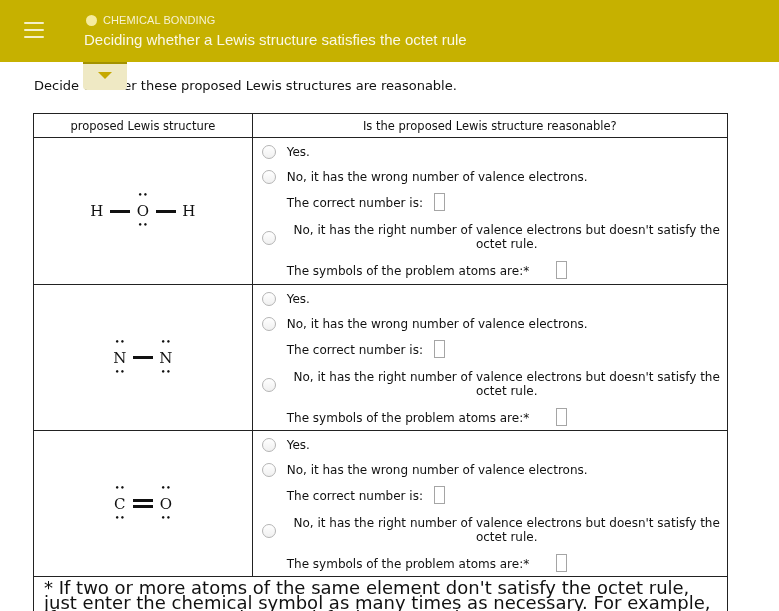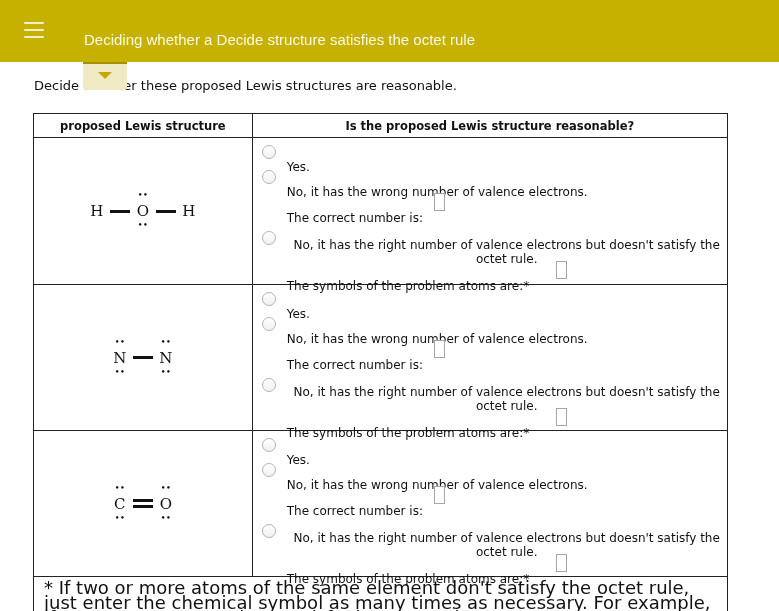--- a/index.html
+++ b/index.html
@@ -50,21 +50,21 @@
       font-family: "DejaVu Sans", sans-serif; font-size: 13px; color: #111;
     }
 
     .qtable {
       position: absolute; left: 33px; top: 113px; width: 695px;
       border-collapse: collapse;
       font-family: "DejaVu Sans", sans-serif; font-size: 12px; color: #111;
     }
     .qtable th, .qtable td { border: 1px solid #222; }
     .qtable th {
-      height: 24px; font-weight: bold; font-size: 11.5px; text-align: center; padding: 0;
+      height: 24px; font-weight: normal; font-size: 11.5px; text-align: center; padding: 0;
     }
     .col1 { width: 219px; }
     .col2 { width: 476px; margin-top: 20px; }
 
     .struct-cell { position: relative; height: 146px; }
     .struct-cell.r1 { height: 147px; }
     .lewis {
       position: absolute; left: 0; right: 0; top: 0; bottom: 0;
       display: flex; align-items: center; justify-content: center;
       font-family: "DejaVu Serif", serif; font-size: 15px; color: #111;
@@ -78,40 +78,44 @@
     .bond-single { display: inline-block; width: 20px; height: 3px; background: #111; margin: 0 6px; vertical-align: middle; }
     .bond-double { display: inline-block; width: 20px; height: 9px; margin: 0 6px; vertical-align: middle;
       border-top: 3px solid #111; border-bottom: 3px solid #111; }
 
     .answer-cell { position: relative; vertical-align: top; }
     .opt { position: absolute; left: 0; right: 0; }
     .radio {
       position: absolute; left: 9px; width: 14px; height: 14px; border-radius: 50%;
       border: 1px solid #b5b5b5; background: linear-gradient(#ffffff, #f0f0f0);
     }
-    .opt-text { position: absolute; left: 34px; font-size: 12px; line-height: 14px; color: #111; margin-top: 15px; }
+    .opt-text { position: absolute; left: 34px; font-size: 12px; line-height: 14px; color: #111; }
     .opt-text.wrap { width: 440px; text-align: center; }
     .small-input {
       position: absolute; width: 11px; height: 18px; border: 1px solid #a5a5a5; background: #fff;
     }
 
     .footnote-cell {
       padding: 3px 0 2px 10px; font-size: 18px; line-height: 15px; color: #111;
     }
   </style>
 </head>
 <body>
 
 <div class="topbar">
   <div class="hamburger">
     <span></span>
       <span></span>
       <span></span>
   </div>
-  <div class="lesson-title">Deciding whether a Decide structure satisfies the octet rule</div>
+  <div class="topic-row">
+    <div class="topic-dot"></div>
+    <div class="topic-label">CHEMICAL BONDING</div>
+  </div>
+  <div class="lesson-title">Deciding whether a Lewis structure satisfies the octet rule</div>
 </div>
 
 <div class="instructions">Decide whether these proposed Lewis structures are reasonable.</div>
 
 <div class="expand-tab">
   <div class="tri"></div>
 </div>
 
 <table class="qtable">
   <thead>

